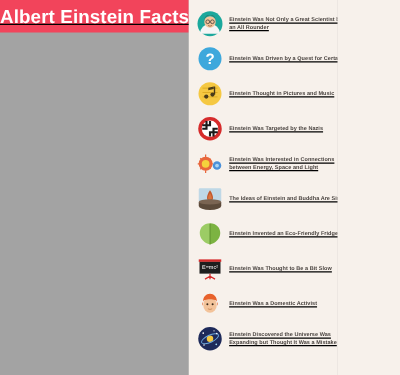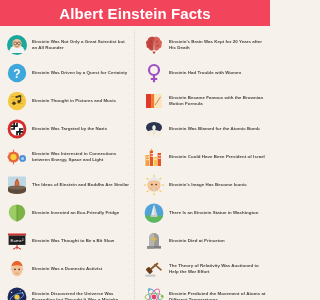--- a/index.html
+++ b/index.html
@@ -3,22 +3,23 @@
 <meta charset="utf-8">
 <style>
   html,body{margin:0;padding:0;}
   body{
     width:270px;height:300px;overflow:hidden;
     background:#F7F1EB;
     font-family:"Liberation Sans", sans-serif;
   }
   .infographic{
     width:270px;height:300px;position:relative;
-    display:flex;flex-direction:column;
-    background:#22c55e;
+    display:flex;flex-direction:row;
+    background:#a3a3a3;
+    text-decoration:underline;
   }
   
   .header{
     height:26px;flex:0 0 26px;
     background:#F2445B;
     display:flex;align-items:center;justify-content:center;
   }
   .header-title{
     color:#FFFFFF;
     font-size:15px;

